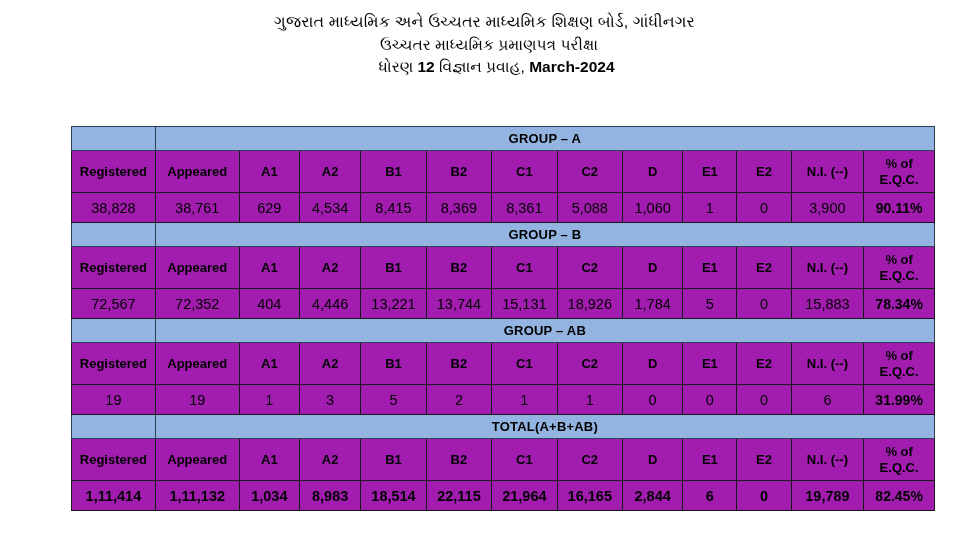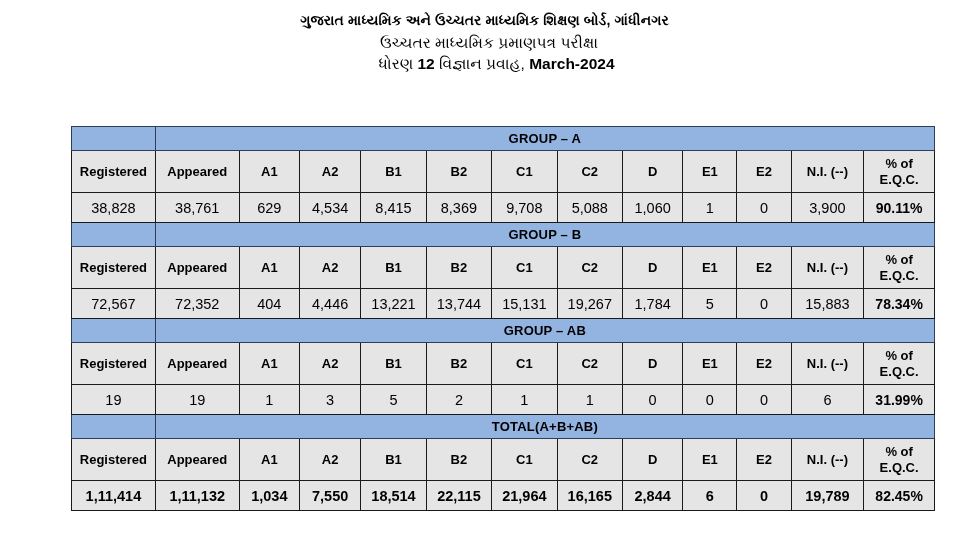--- a/index.html
+++ b/index.html
@@ -20,22 +20,22 @@
     height: 546px;
     background: #ffffff;
   }
 
   
   .title-block {
     padding-top: 12px;
     text-align: center;
   }
   .title-main {
-    font-size: 14px;
-    font-weight: bold;
+    font-size: 16px;
+    font-weight: normal;
     letter-spacing: 0.1px;
     line-height: 1.25;
     color: #000;
   }
   .title-sub1 {
     font-size: 15.5px;
     font-weight: normal;
     line-height: 1.35;
     margin-top: 3px;
     color: #000;
@@ -63,21 +63,21 @@
     position: absolute;
     left: 71px;
     top: 126px;
     width: 864px;
   }
 
   table.report {
     border-collapse: collapse;
     table-layout: fixed;
     width: 864px;
-    background: #e5e5e5;
+    background: #a21caf;
   }
 
   table.report td {
     border: 1px solid #1a1a1a;
     padding: 0;
     text-align: center;
     vertical-align: middle;
     font-size: 13px;
     color: #000;
   }
@@ -185,21 +185,21 @@
               <div>E.Q.C.</div>
             </td>
           </tr>
           <tr class="data-row">
             <td>38,828</td>
             <td>38,761</td>
             <td>629</td>
             <td>4,534</td>
             <td>8,415</td>
             <td>8,369</td>
-            <td>9,708</td>
+            <td>8,361</td>
             <td>5,088</td>
             <td>1,060</td>
             <td>1</td>
             <td>0</td>
             <td>3,900</td>
             <td class="pct">90.11%</td>
           </tr>
           <tr class="group-banner">
             <td class="group-banner-blank"></td>
             <td class="group-banner-label" colspan="12">GROUP – B</td>
@@ -223,21 +223,21 @@
             </td>
           </tr>
           <tr class="data-row">
             <td>72,567</td>
             <td>72,352</td>
             <td>404</td>
             <td>4,446</td>
             <td>13,221</td>
             <td>13,744</td>
             <td>15,131</td>
-            <td>19,267</td>
+            <td>18,926</td>
             <td>1,784</td>
             <td>5</td>
             <td>0</td>
             <td>15,883</td>
             <td class="pct">78.34%</td>
           </tr>
           <tr class="group-banner">
             <td class="group-banner-blank"></td>
             <td class="group-banner-label" colspan="12">GROUP – AB</td>
           </tr>
@@ -293,21 +293,21 @@
             <td>N.I. (--)</td>
             <td class="col-head-eqc">
               <div>% of</div>
               <div>E.Q.C.</div>
             </td>
           </tr>
           <tr class="data-row total">
             <td>1,11,414</td>
             <td>1,11,132</td>
             <td>1,034</td>
-            <td>7,550</td>
+            <td>8,983</td>
             <td>18,514</td>
             <td>22,115</td>
             <td>21,964</td>
             <td>16,165</td>
             <td>2,844</td>
             <td>6</td>
             <td>0</td>
             <td>19,789</td>
             <td class="pct">82.45%</td>
           </tr>

